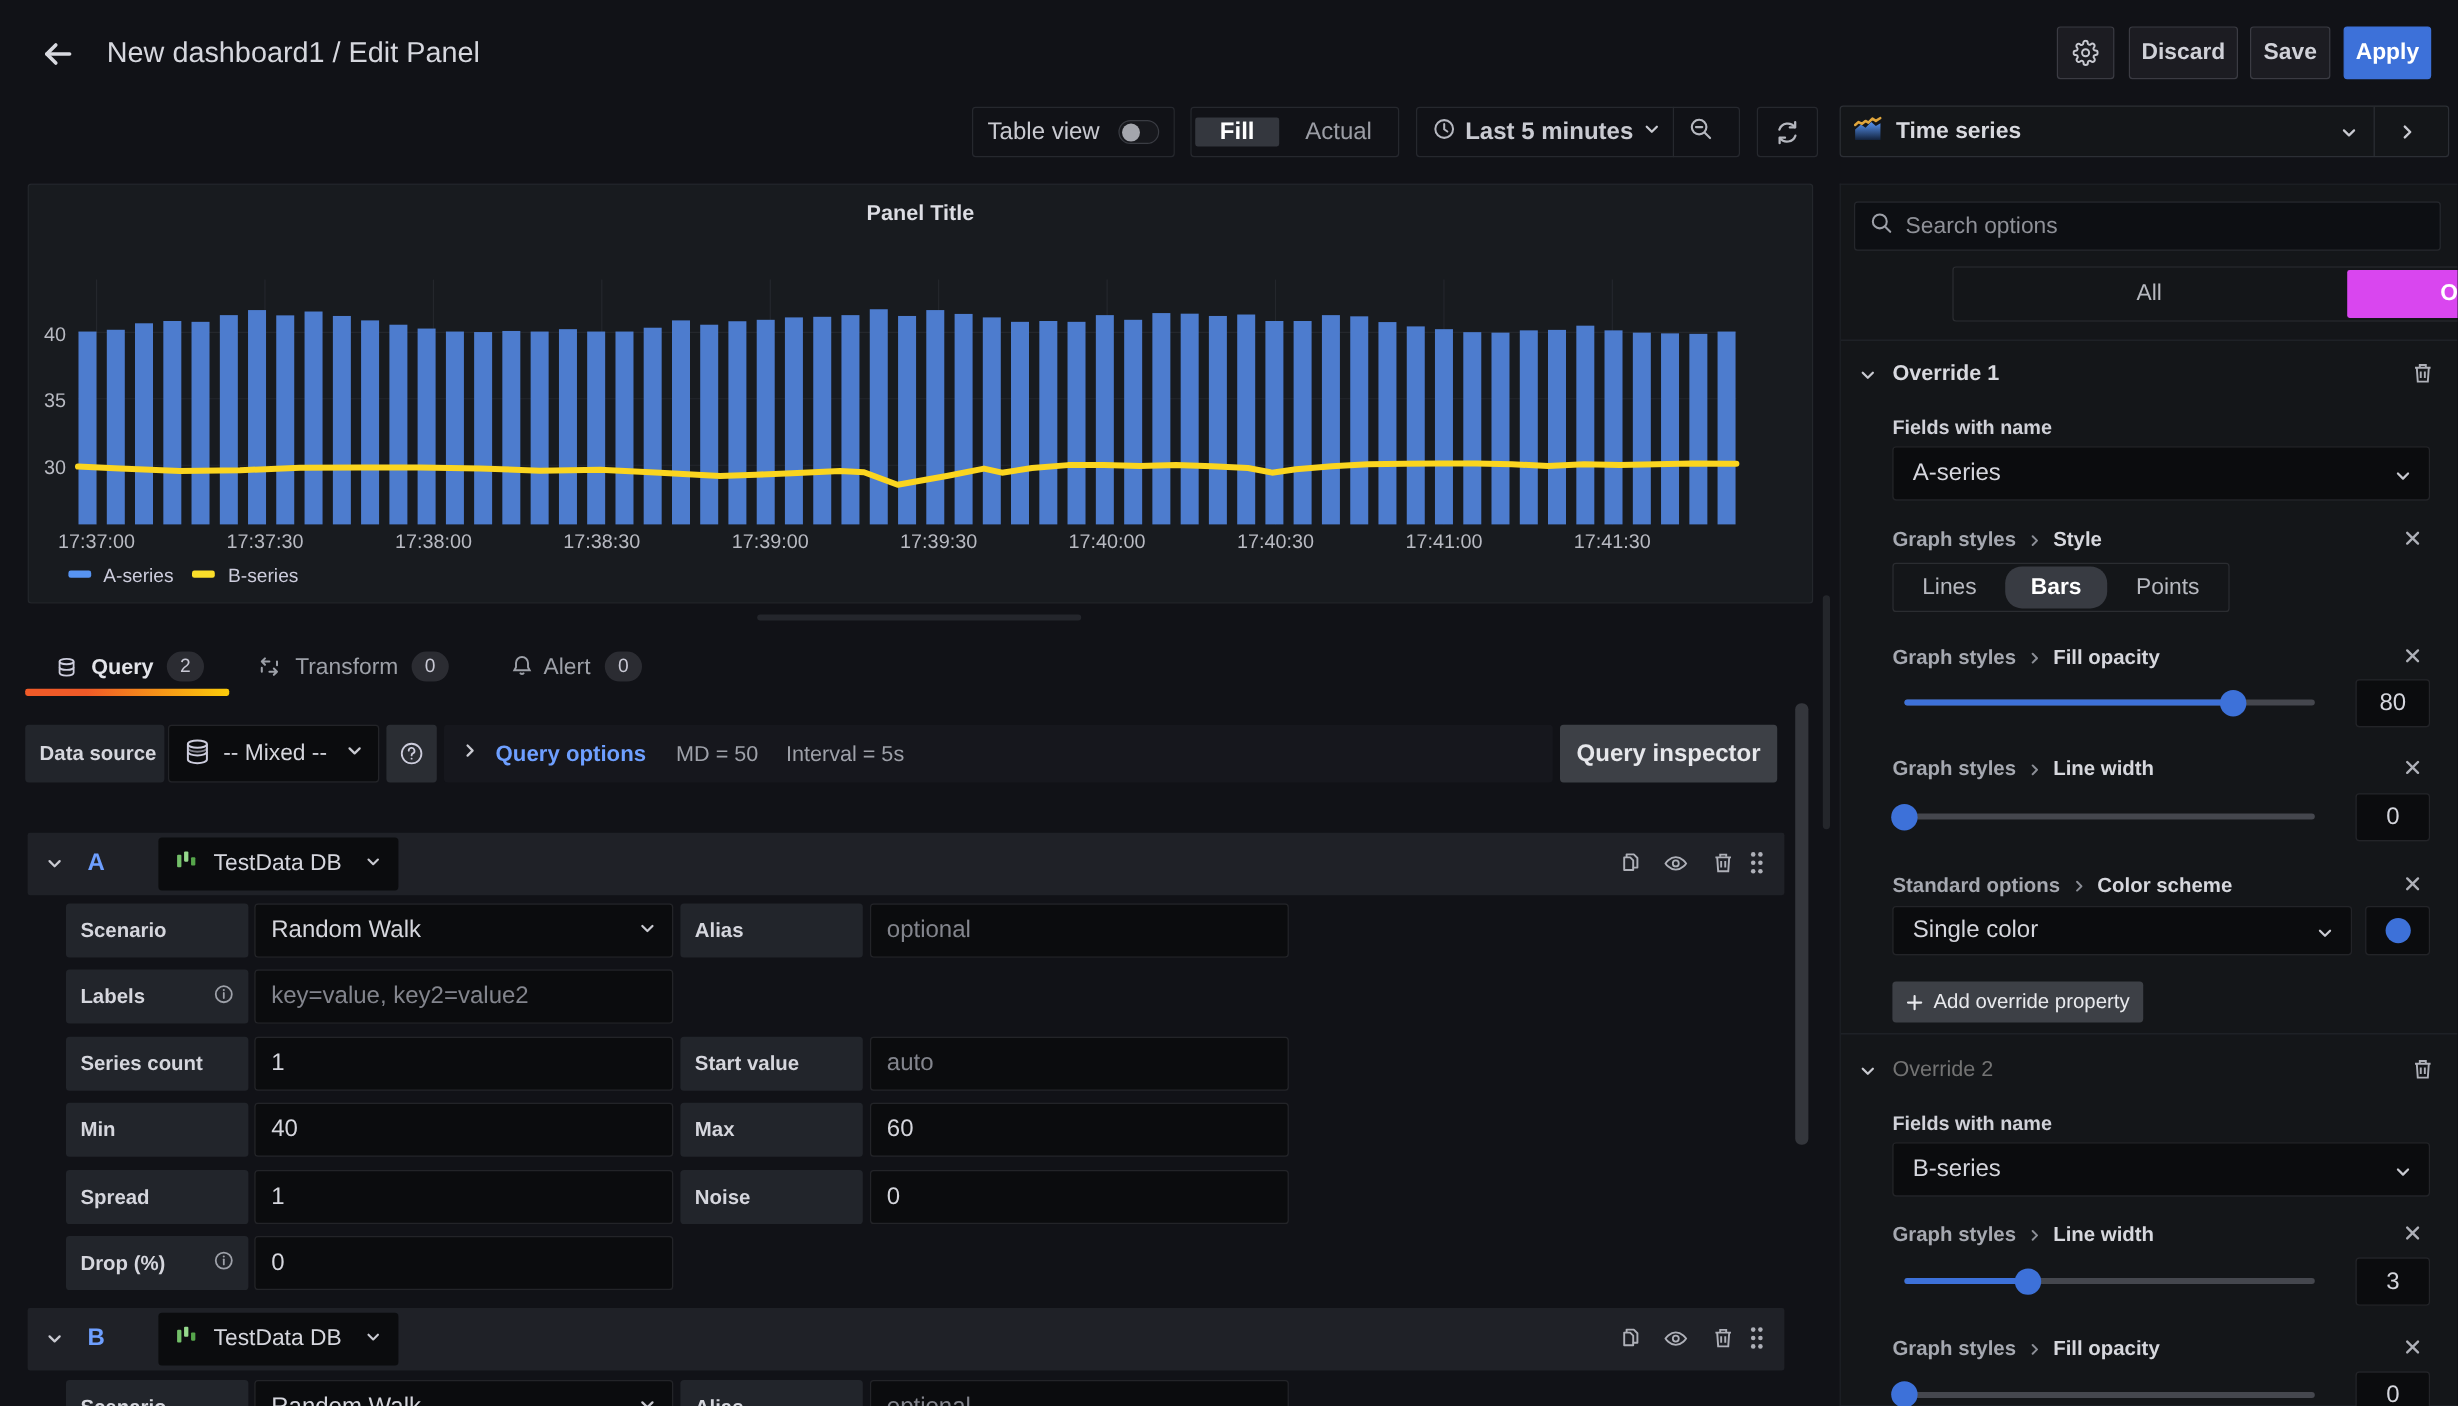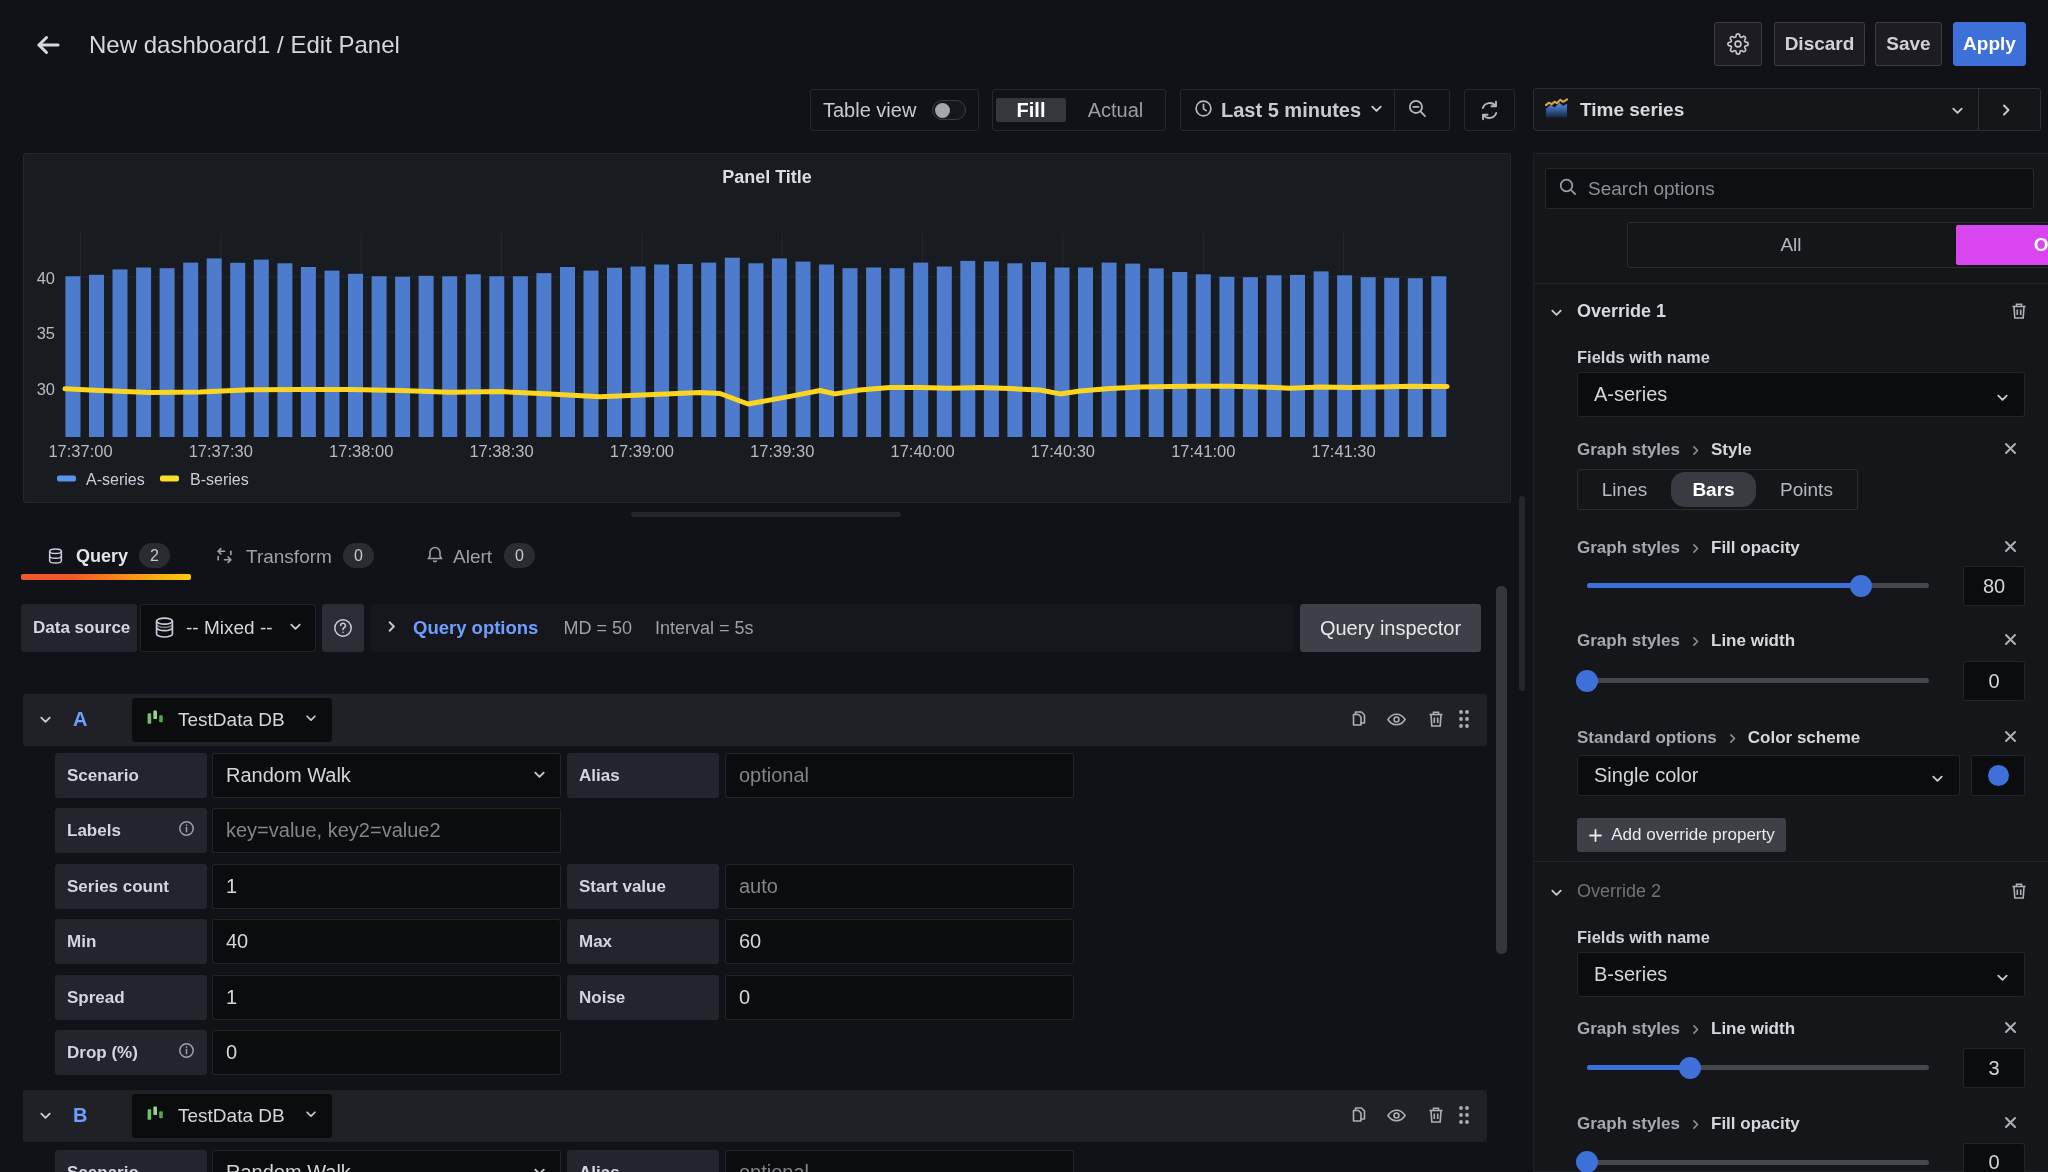--- a/index.html
+++ b/index.html
@@ -211,21 +211,21 @@
     </svg>
   </div>
 <div class="abs" style="left:370px;top:604px;width:924px;height:48px;background:rgba(204,204,220,0.03);border-radius:3px;display:flex;align-items:center">
   <span style="margin-left:14px"><svg width="15" height="15" viewBox="0 0 16 16">
         <path d="M6 3.5L10.5 8L6 12.5" stroke="#c9cad1" stroke-width="2" fill="none" stroke-linecap="round" stroke-linejoin="round"></path>
       </svg></span>
   <span style="margin-left:14px;font-size:18.5px;font-weight:700;color:#6e9fff">Query options</span>
   <span style="margin-left:25px;font-size:18px;color:#9da0a8">MD = 50</span>
   <span style="margin-left:23px;font-size:18px;color:#9da0a8">Interval = 5s</span>
 </div>
-<div class="abs" style="left:1300px;top:604px;width:181px;height:48px;background:#3d4046;border-radius:3px;display:flex;align-items:center;justify-content:center;font-size:20px;font-weight:400;color:#e6e7eb">Query inspector</div>
+<div class="abs" style="left:1300px;top:604px;width:181px;height:48px;background:#3d4046;border-radius:3px;display:flex;align-items:center;justify-content:center;font-size:20px;font-weight:700;color:#e6e7eb">Query inspector</div>
 
 <div class="abs" style="left:23px;top:694px;width:1464px;height:52px;background:#1f2127;border-radius:2px"></div>
 <div class="abs" style="left:38px;top:712px"><svg width="15" height="15" viewBox="0 0 16 16">
       <path d="M3.5 6l4.5 4.5L12.5 6" stroke="#c9cad1" stroke-width="2" fill="none" stroke-linecap="round" stroke-linejoin="round"></path>
     </svg></div>
 <div class="abs" style="left:73px;top:708px;font-size:20px;font-weight:700;color:#6e9fff">A</div>
 <div class="abs" style="left:132px;top:698px;width:200px;height:44px;background:#0b0c0e;border-radius:3px;display:flex;align-items:center;padding:0 14px">
   <span><svg width="19" height="19" viewBox="0 0 18 18">
 <rect x="1.5" y="4" width="3.4" height="10" rx="0.8" fill="#73bf69"></rect>
 <rect x="7" y="1.5" width="3.4" height="8" rx="0.8" fill="#96d98d"></rect>

